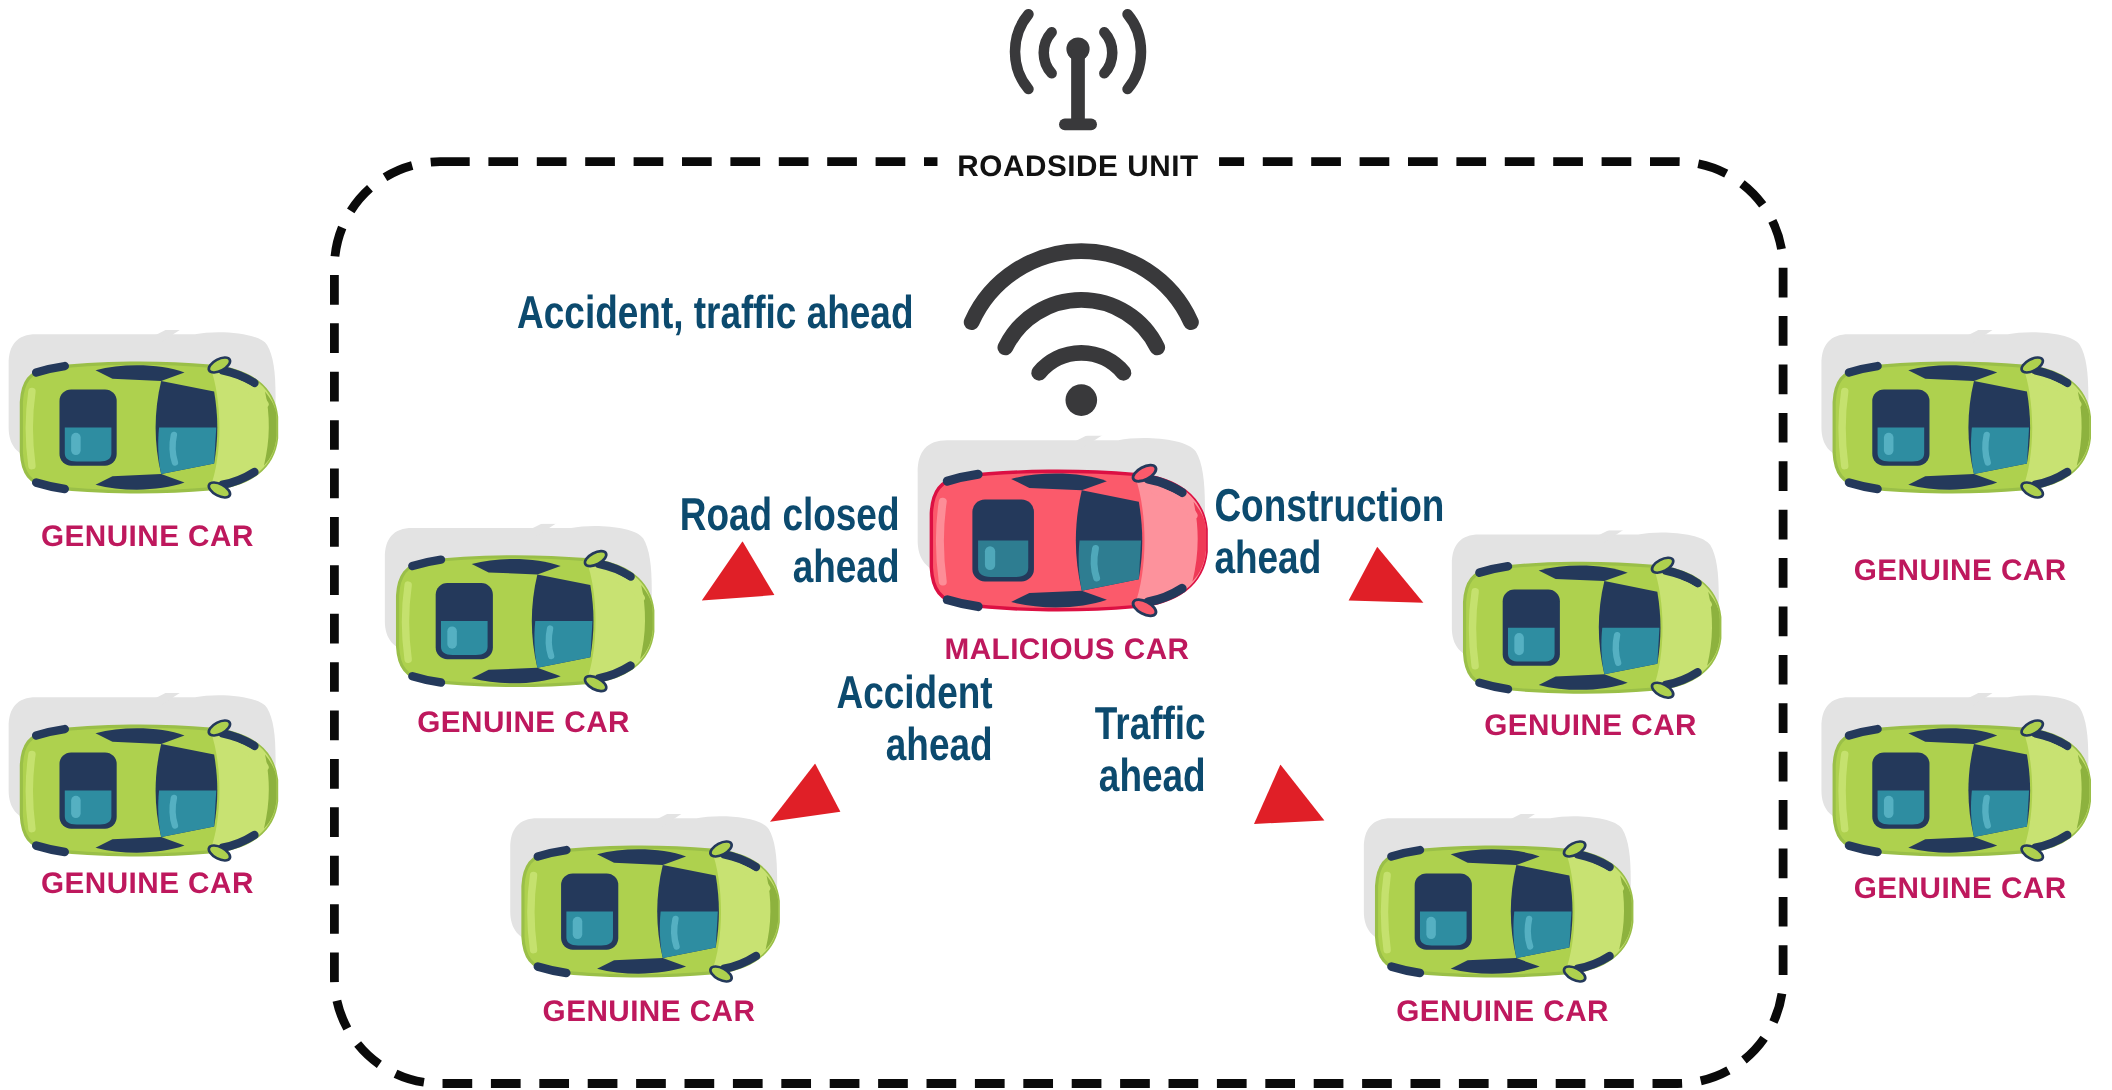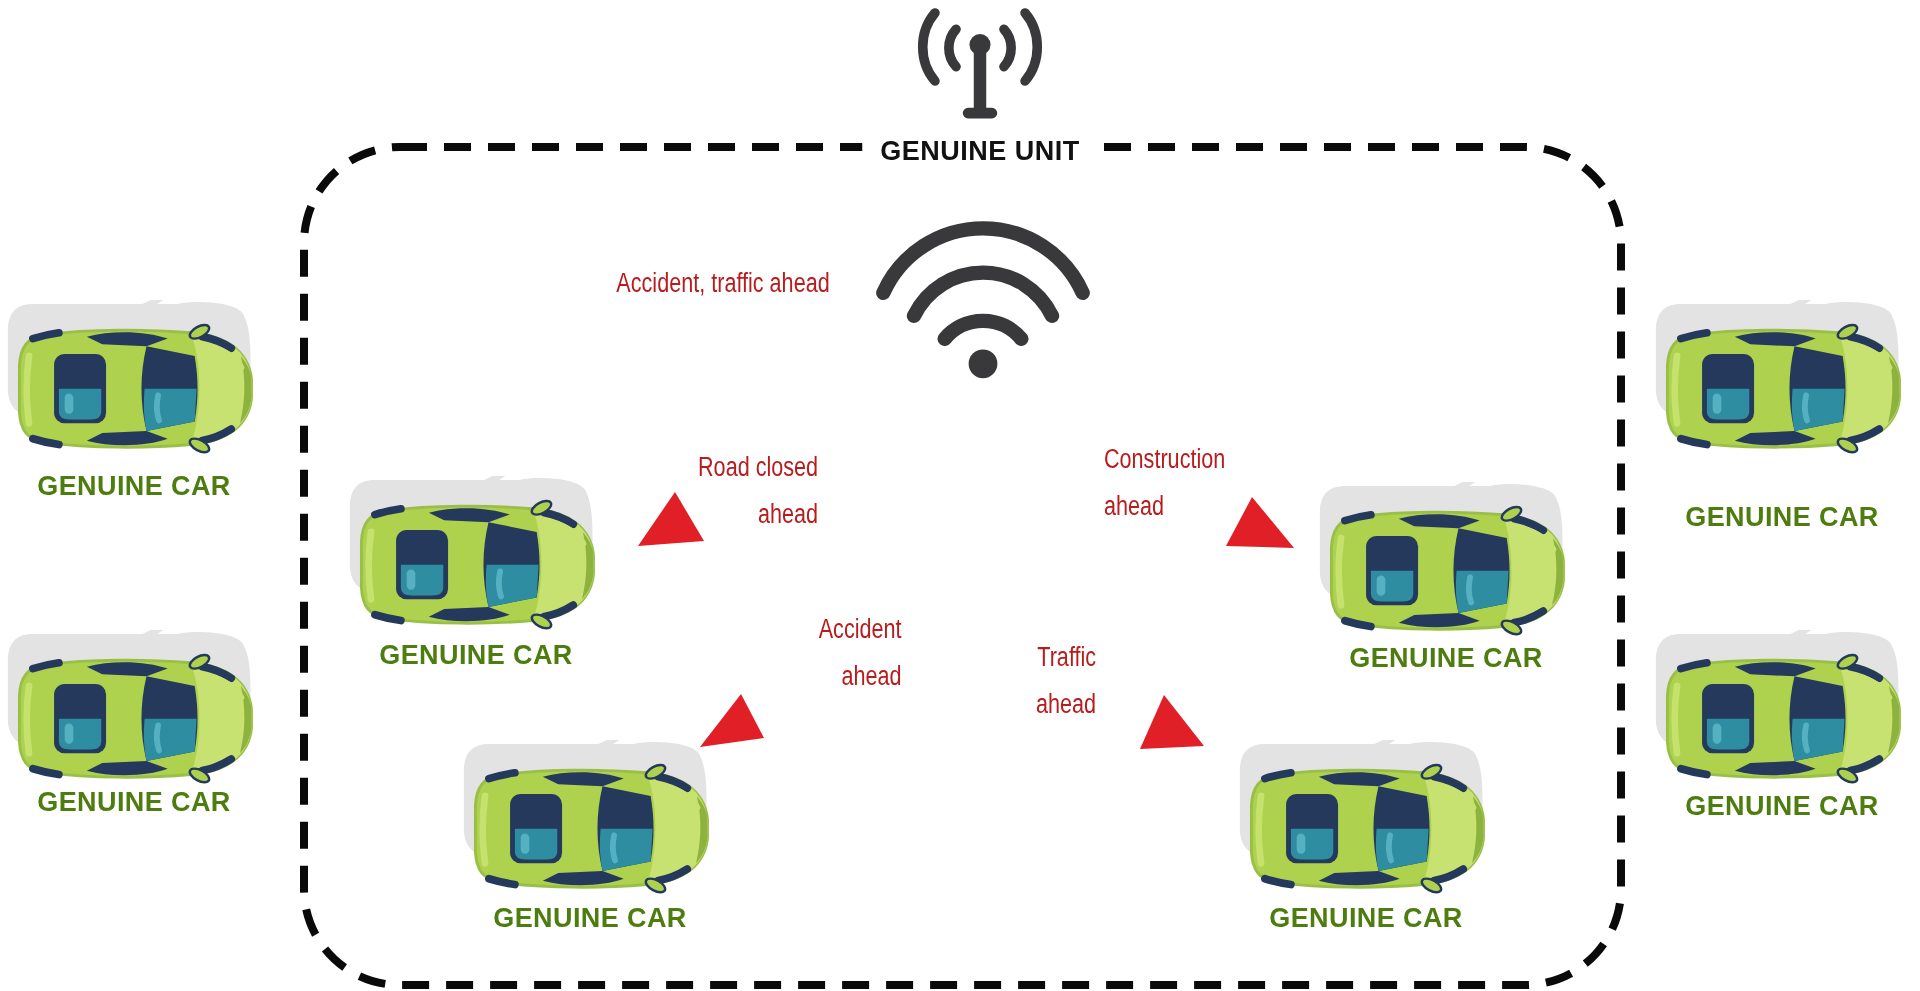--- a/index.html
+++ b/index.html
@@ -11,26 +11,26 @@
   #boundary-svg{position:absolute;left:0;top:0;z-index:1;}
   
   .rsu-label{
     position:absolute;left:980px;top:136px;transform:translateX(-50%);
     background:#ffffff;padding:0 18px;z-index:3;
     font-weight:700;font-size:27px;letter-spacing:.5px;color:#121212;white-space:nowrap;
   }
   
   .car-block{position:absolute;z-index:2;}
   .car-label{
-    font-weight:700;font-size:27px;letter-spacing:.4px;color:#4d7c0f;
+    font-weight:700;font-size:27px;letter-spacing:.4px;color:#be185d;
     text-align:center;white-space:nowrap;
   }
   
   .msg{
-    position:absolute;z-index:2;color:#b91c1c;font-weight:400;font-size:27px;
+    position:absolute;z-index:2;color:#0c4a6e;font-weight:700;font-size:42px;
     line-height:47px;white-space:nowrap;
   }
   .msg .cond{transform:scaleX(.8);}
   .msg.align-r{text-align:right;}
   .msg.align-r .cond{transform-origin:100% 0;}
   .msg.align-l{text-align:left;}
   .msg.align-l .cond{transform-origin:0 0;}
   .tri{position:absolute;z-index:2;}
   .icon{position:absolute;z-index:2;}
 </style>
@@ -86,21 +86,21 @@
       <rect x="102" y="106" width="36" height="11" rx="5.5"></rect>
     </g>
     <g fill="none" stroke="#39393b" stroke-width="10" stroke-linecap="round">
       <path d="M95 24 C85 35 85 52 95 63"></path>
       <path d="M73 7 C56 27 56 58 73 78"></path>
       <path d="M145 24 C155 35 155 52 145 63"></path>
       <path d="M167 7 C184 27 184 58 167 78"></path>
     </g>
   </svg>
 
-  <div class="rsu-label">GENUINE UNIT</div>
+  <div class="rsu-label">ROADSIDE UNIT</div>
 
   <svg class="icon" style="left:868px;top:220px" width="230" height="161" viewBox="0 0 240 168">
     <circle cx="120" cy="150" r="15" fill="#39393b"></circle>
     <g fill="none" stroke="#39393b" stroke-width="15" stroke-linecap="round">
       <path d="M80 124 A52 52 0 0 1 160 124"></path>
       <path d="M48 100 A80 80 0 0 1 192 100"></path>
       <path d="M16 76 A114 114 0 0 1 224 76"></path>
     </g>
   </svg>
 
@@ -197,14 +197,20 @@
     <div class="car-label" style="margin-top:39px">GENUINE CAR</div>
   </div>
 
   <div class="car-block" style="left:1652px;top:630px;width:260px">
     <svg class="car--green" width="260" height="159" viewBox="0 0 270 165">
         <use href="#car-top"></use>
       </svg>
     <div class="car-label" style="margin-top:-2px">GENUINE CAR</div>
   </div>
 
+  <div class="car-block" style="left:830px;top:396px;width:280px">
+    <svg class="car--red" width="280" height="171" viewBox="0 0 270 165">
+        <use href="#car-top"></use>
+      </svg>
+    <div class="car-label" style="margin-top:3px">MALICIOUS CAR</div>
+  </div>
 
 </div>
 
 </body></html>

